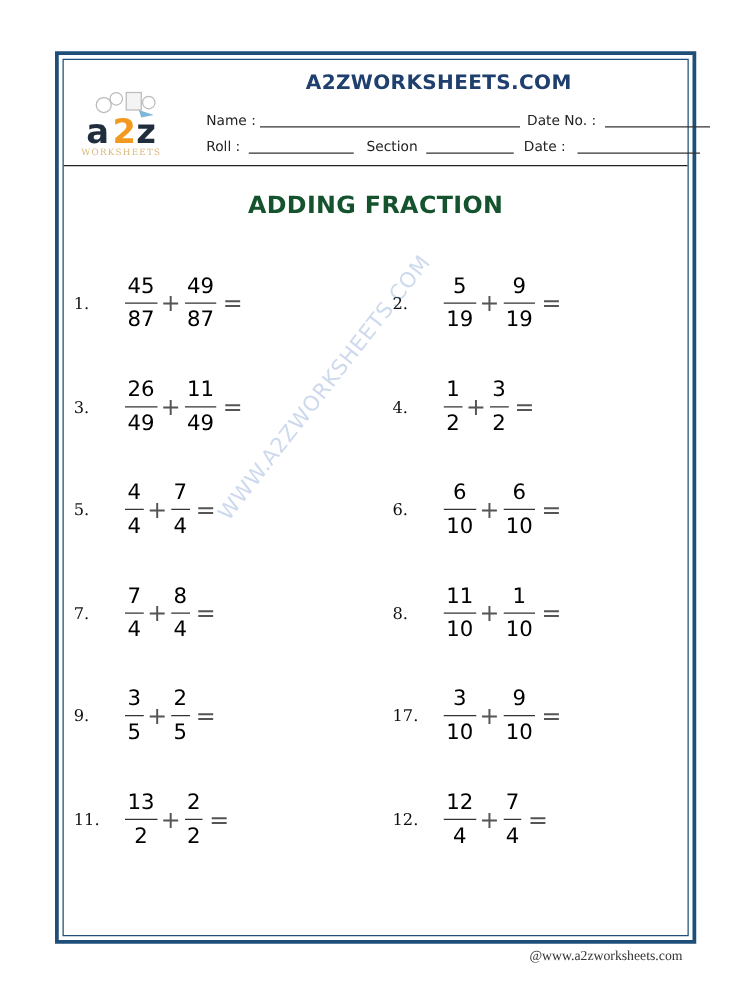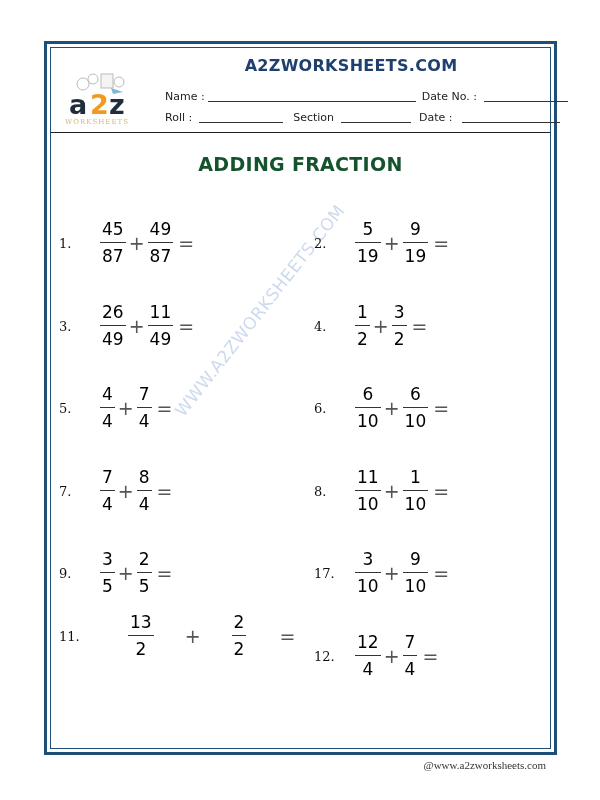--- a/index.html
+++ b/index.html
@@ -352,21 +352,21 @@
         </span>
       <span class="op">+</span>
       <span class="frac">
           <span class="num">9</span>
           <span class="bar"></span>
           <span class="den">10</span>
         </span>
       <span class="eq">=</span>
     </div>
 
-    <div class="problem" style="left:8px; top:560px;gap:28px;">
+    <div class="problem" style="left:8px; top:580px;">
       <span class="qnum">11.</span>
       <span class="frac">
           <span class="num">13</span>
           <span class="bar"></span>
           <span class="den">2</span>
         </span>
       <span class="op">+</span>
       <span class="frac">
           <span class="num">2</span>
           <span class="bar"></span>

